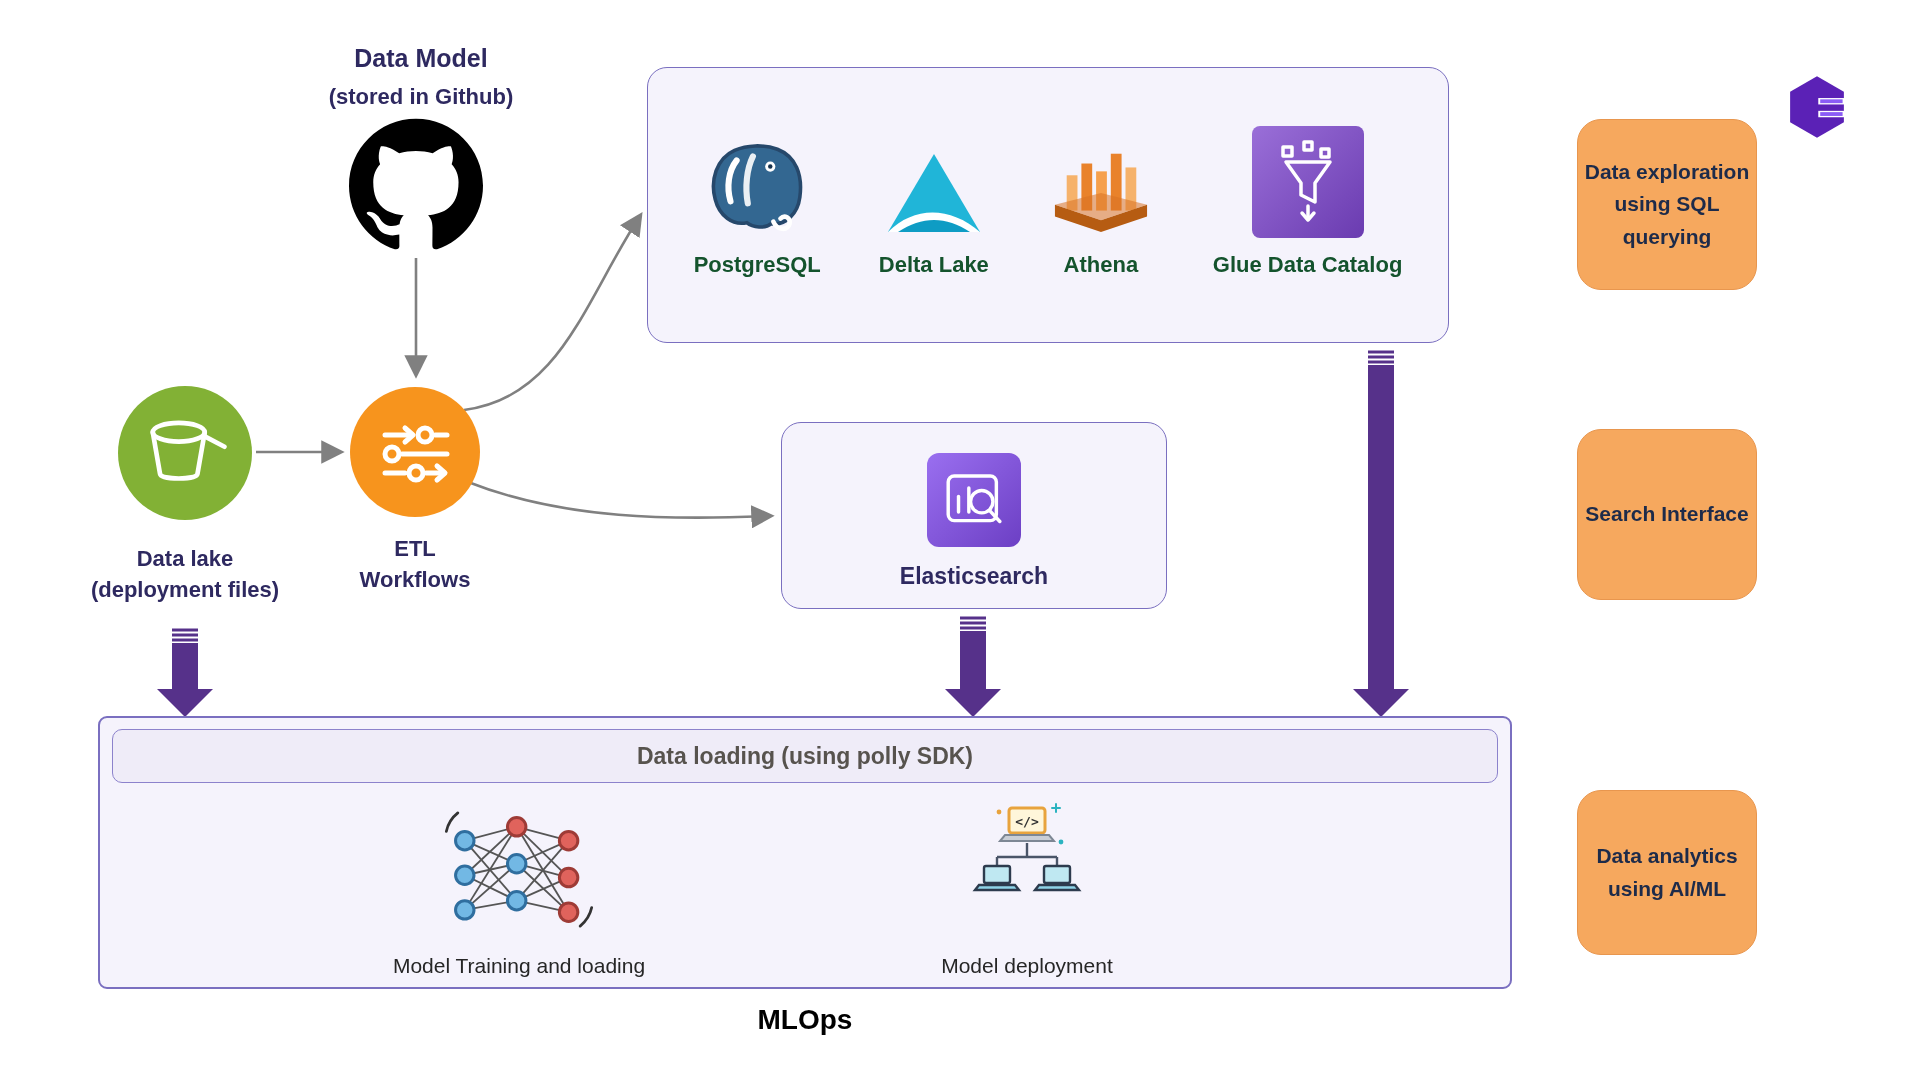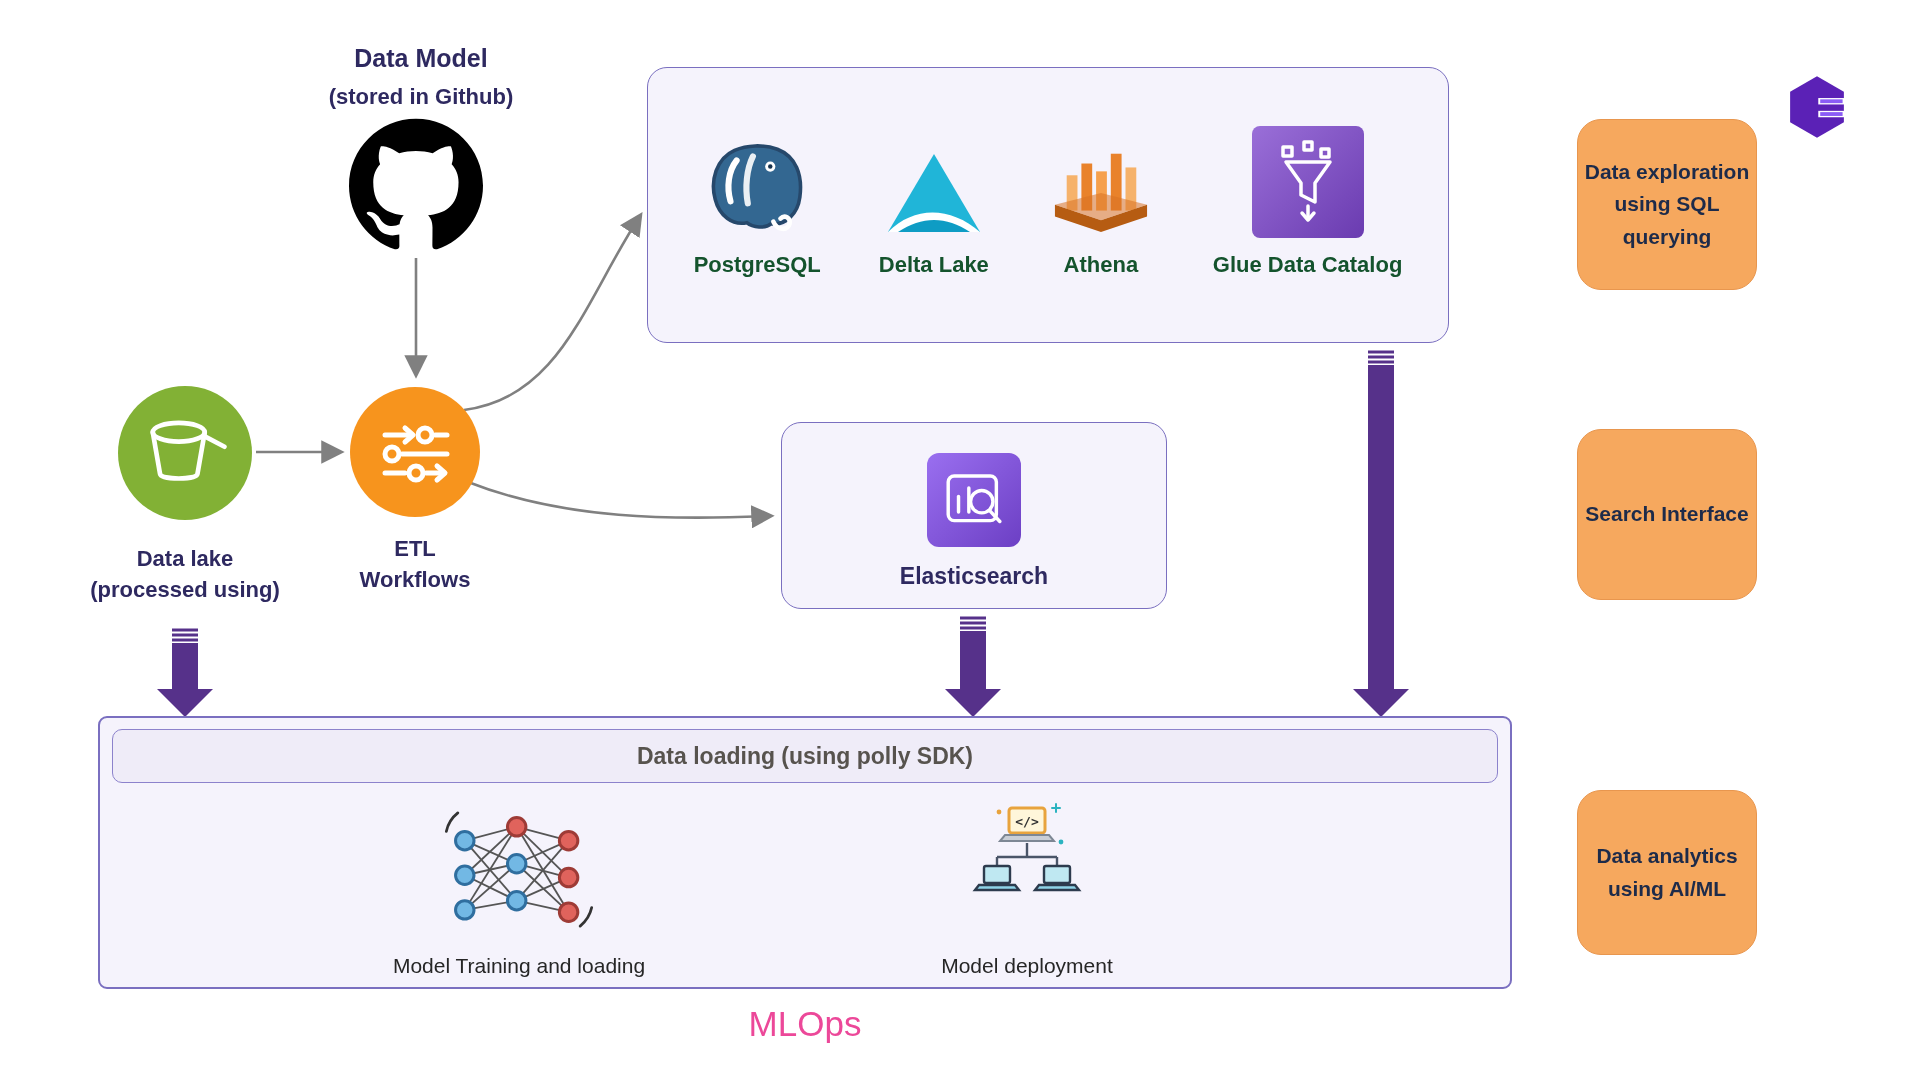--- a/index.html
+++ b/index.html
@@ -20,21 +20,21 @@
   .catalog-label{margin-top:14px;font-weight:700;color:#14532d;font-size:22px;white-space:nowrap;}
   
   .es-panel{display:flex;flex-direction:column;align-items:center;padding-top:30px;gap:16px;}
   .grad-square{display:flex;align-items:center;justify-content:center;}
   
   .mlops-panel{border-radius:9px;border-width:2px;}
   .mlops-header{position:absolute;left:12px;right:12px;top:11px;height:54px;background:#efecf8;
     border:1.6px solid #8c82cc;border-radius:10px;display:flex;align-items:center;justify-content:center;
     font-weight:700;font-size:23px;color:#57534e;box-sizing:border-box;}
   .mlops-item-label{position:absolute;text-align:center;font-weight:500;font-size:21px;color:#262626;}
-  .mlops-caption{position:absolute;text-align:center;font-weight:400;font-size:35px;color:#ec4899;}
+  .mlops-caption{position:absolute;text-align:center;font-weight:700;font-size:28px;color:#000000;}
   
   .use-case{position:absolute;left:1577px;width:180px;background:#f6a85e;border:1.5px solid #e8964e;
     border-radius:24px;display:flex;align-items:center;justify-content:center;text-align:center;
     font-weight:700;color:#1d2b4a;font-size:21px;line-height:1.55;padding:0;box-sizing:border-box;}
   svg{display:block;}
 </style>
 </head>
 <body>
 
 <svg class="abs" style="left:0;top:0;" width="1920" height="1080" viewBox="0 0 1920 1080">
@@ -96,21 +96,21 @@
       <g stroke="#ffffff" stroke-width="4.5" fill="none" stroke-linecap="round">
         <ellipse cx="44" cy="30" rx="25" ry="9"></ellipse>
         <path d="M19 30 L26 70 C27 76 61 76 62 70 L69 30"></path>
         <path d="M69 34 L88 44"></path>
       </g>
     </svg>
   </span>
 </div>
 <div class="node-label" style="left:35px;top:532px;width:300px;">
   <div>Data lake</div>
-  <div>(processed using)</div>
+  <div>(deployment files)</div>
 </div>
 
 <div class="node-circle" style="left:350px;top:387px;width:130px;height:130px;background:#f7941d;">
   <span>
     <svg viewBox="0 0 100 100" width="100" height="100">
       <g stroke="#ffffff" stroke-width="5" fill="none" stroke-linecap="round" stroke-linejoin="round">
         <path d="M20 33 H44"></path>
         <path d="M40 26 L48 33 L40 40"></path>
         <circle cx="60" cy="33" r="7"></circle>
         <path d="M70 33 H82"></path>

